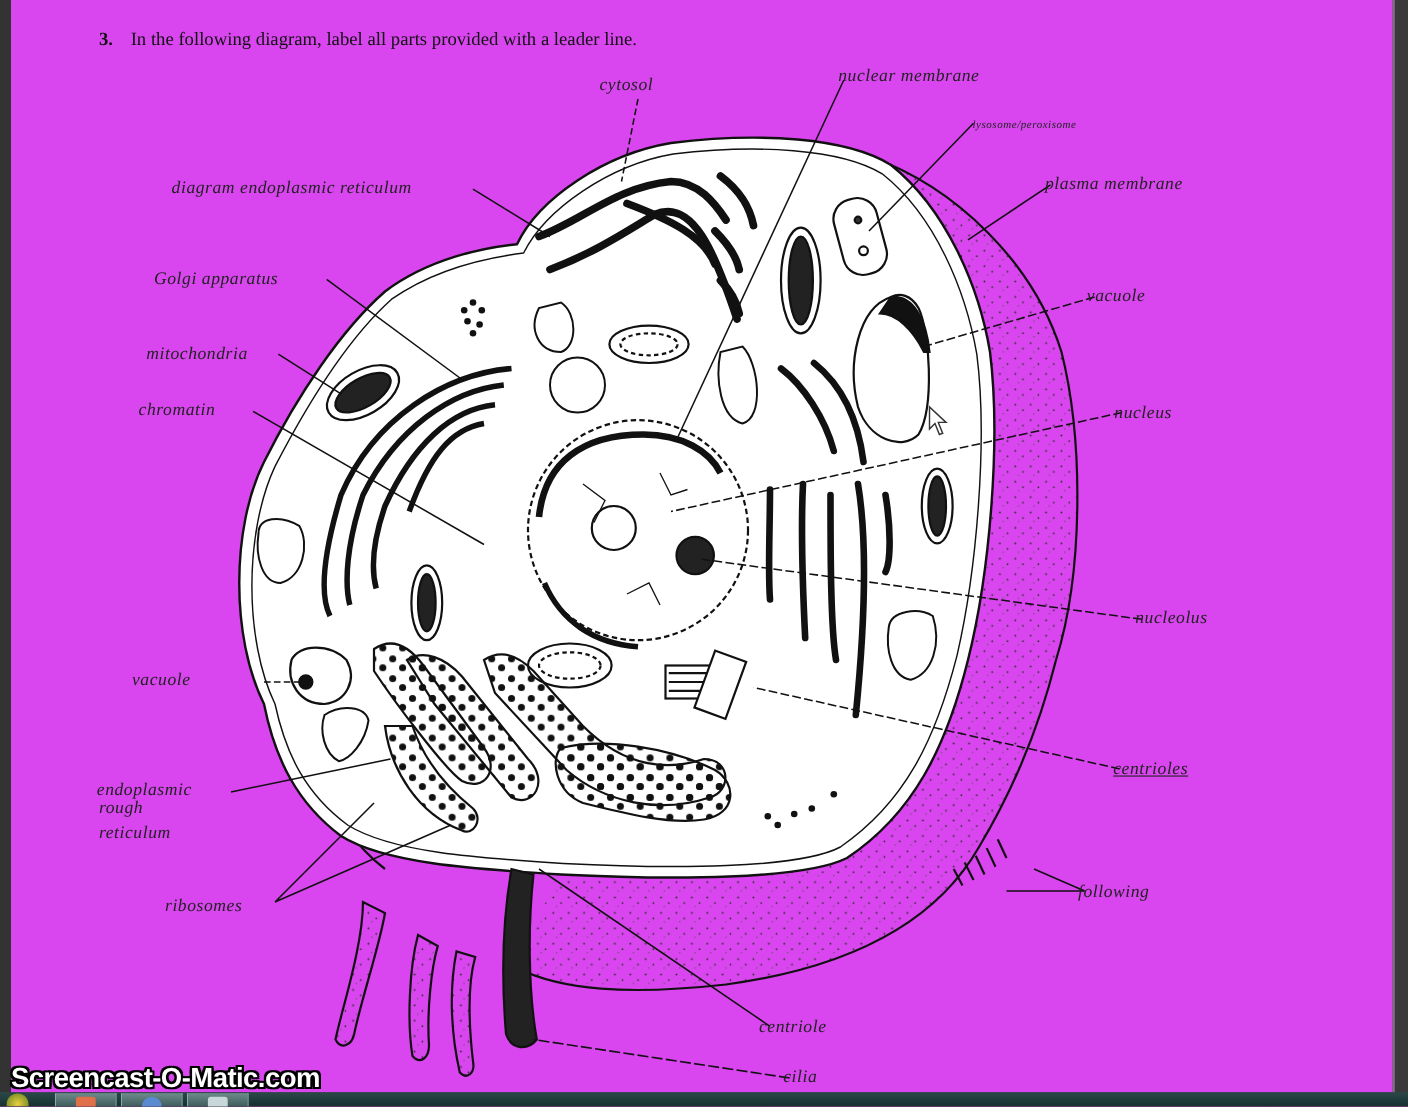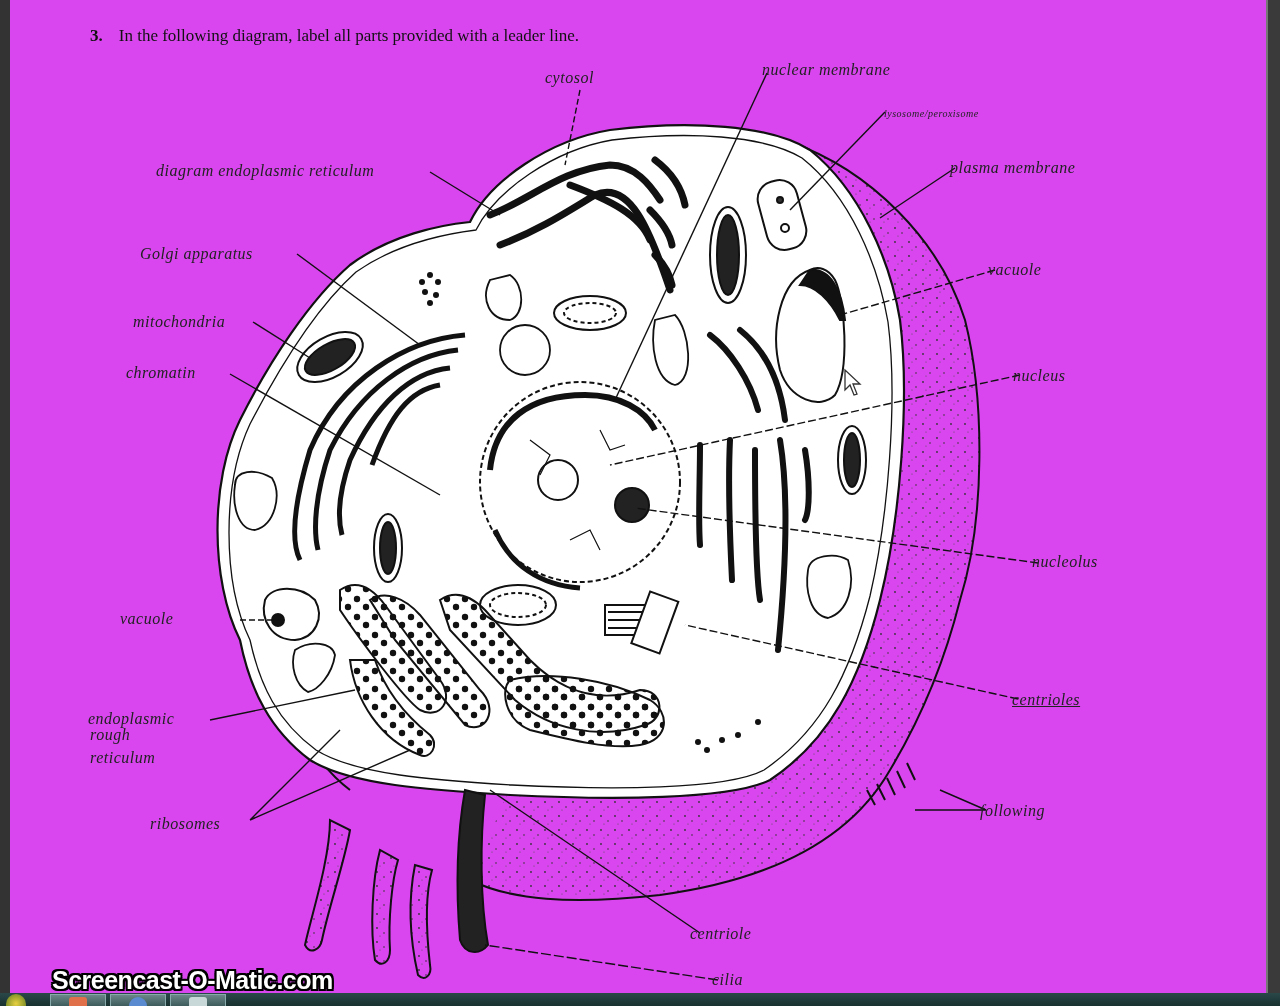--- a/index.html
+++ b/index.html
@@ -8,21 +8,21 @@
   .right-strip{position:absolute;left:1266px;top:0;width:14px;height:993px;background:#3a3a3a;border-left:2px solid #777;box-sizing:border-box;}
   .page{position:absolute;left:10px;top:0;width:1256px;height:993px;background:#d946ef;}
   .question{position:absolute;left:80px;top:26px;font-size:17px;color:#111;}
   .question .num{font-weight:bold;margin-right:16px;}
   .diagram{position:absolute;left:0;top:0;width:1256px;height:993px;}
   .lbl{position:absolute;font-style:italic;font-size:16px;color:#222;letter-spacing:0.5px;white-space:nowrap;line-height:18px;}
   .taskbar{position:absolute;left:0;top:993px;width:1280px;height:13px;background:linear-gradient(#2b4848,#173030);}
   .tb-start{position:absolute;left:6px;top:1px;width:20px;height:12px;border-radius:10px 10px 0 0;background:radial-gradient(circle at 50% 80%,#e8d040,#5a7a20);}
   .tb-btn{position:absolute;top:1px;height:12px;width:56px;background:linear-gradient(#6a8686,#3f5c5c);border:1px solid #8aa;border-bottom:none;box-sizing:border-box;}
   .tb-btn .ic{position:absolute;left:18px;top:2px;width:18px;height:10px;border-radius:3px 3px 0 0;}
-  .watermark{position:absolute;left:10px;top:966px;font-family:"Liberation Sans",sans-serif;font-weight:bold;font-size:25px;color:#fff;letter-spacing:-0.5px;text-shadow:-2px -2px 0 #000,2px -2px 0 #000,-2px 2px 0 #000,2px 2px 0 #000,0 2px 0 #000,0 -2px 0 #000,2px 0 0 #000,-2px 0 0 #000;margin-left:42px;}
+  .watermark{position:absolute;left:10px;top:966px;font-family:"Liberation Sans",sans-serif;font-weight:bold;font-size:25px;color:#fff;letter-spacing:-0.5px;text-shadow:-2px -2px 0 #000,2px -2px 0 #000,-2px 2px 0 #000,2px 2px 0 #000,0 2px 0 #000,0 -2px 0 #000,2px 0 0 #000,-2px 0 0 #000;}
   .cursor{position:absolute;left:843px;top:368px;}
 </style>
 </head>
 <body>
 
 <div class="left-strip"></div>
 <div class="right-strip"></div>
 
 <div class="page">
   <div class="question">

